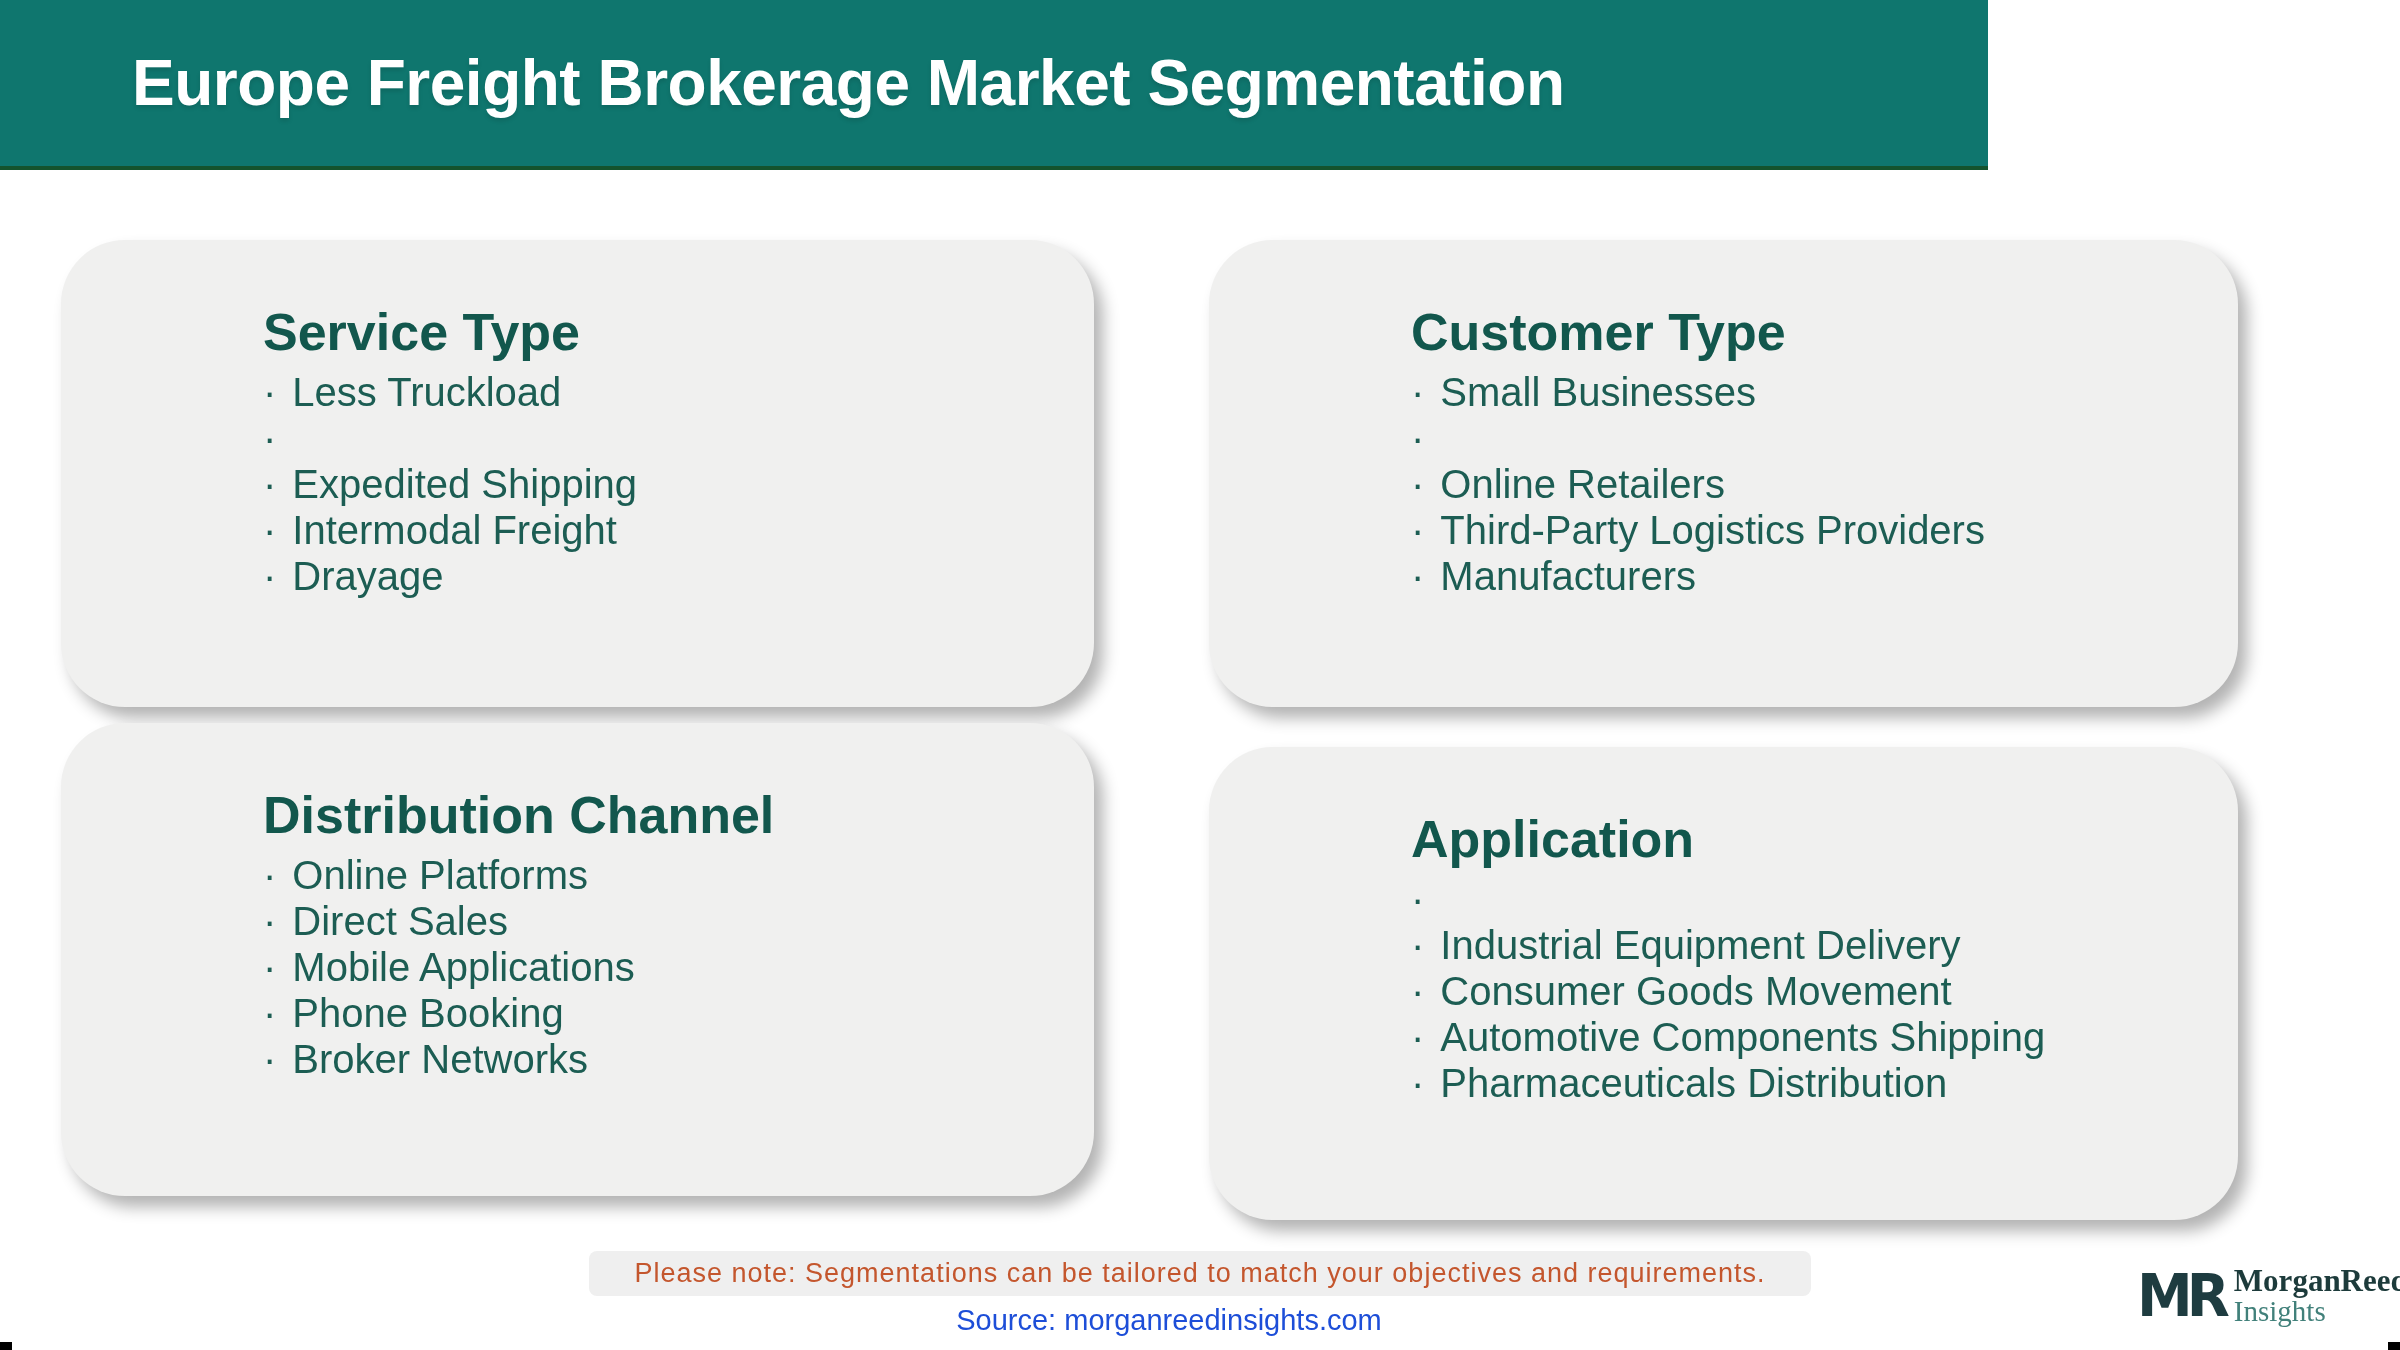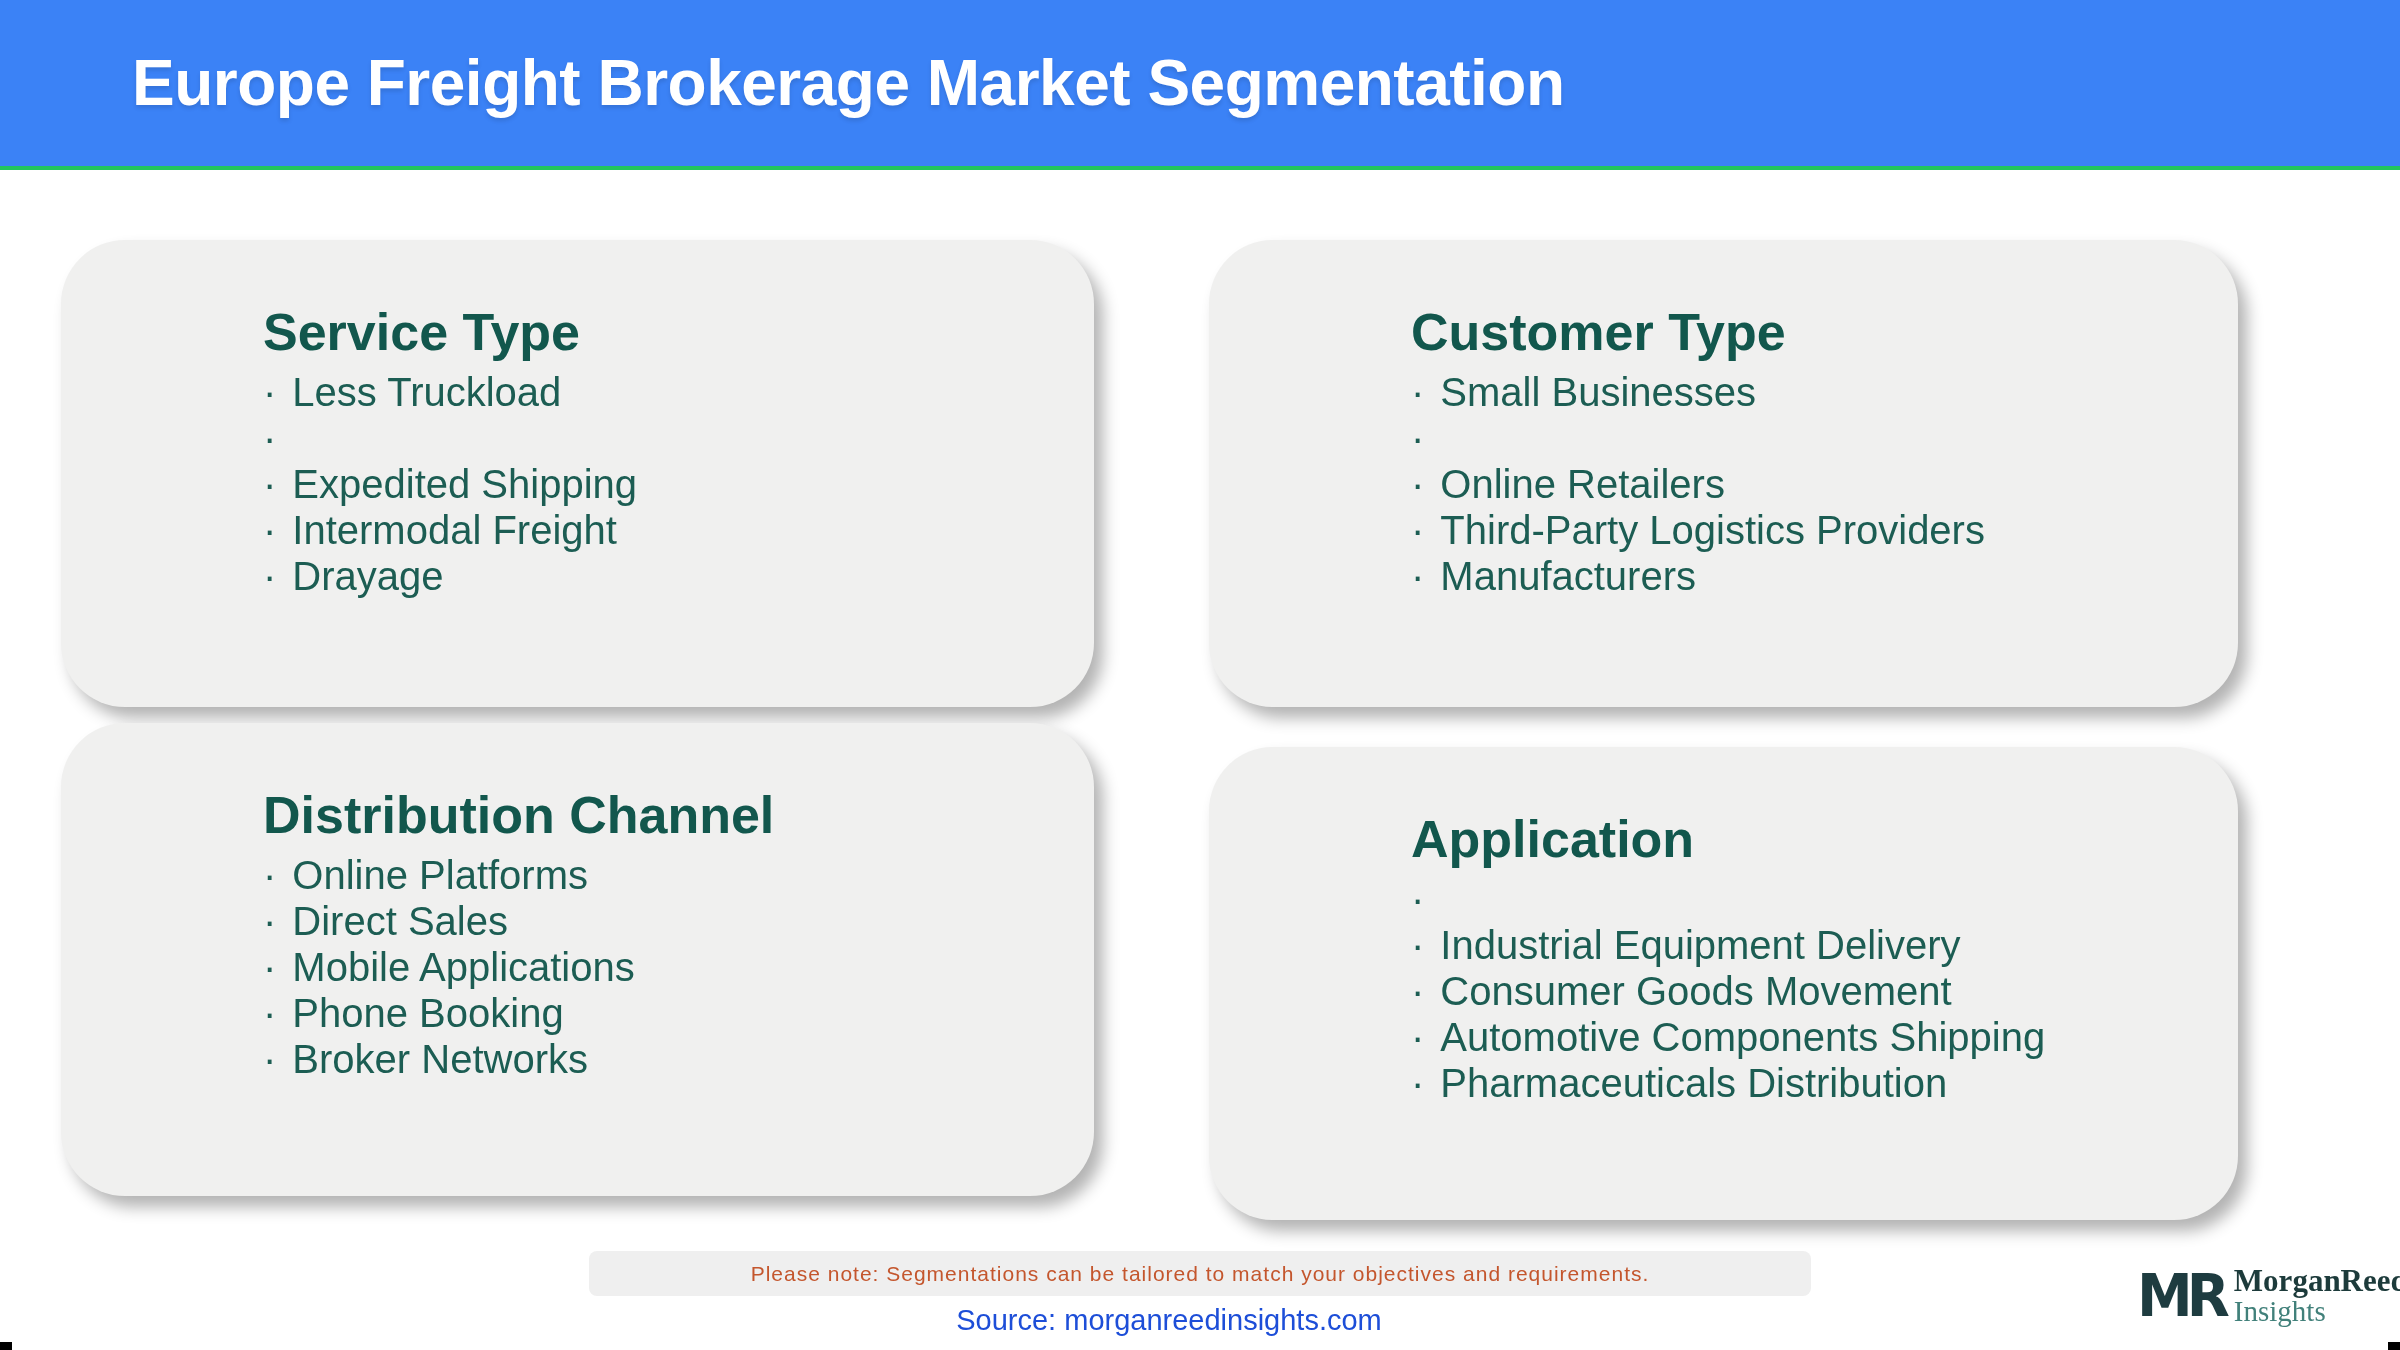--- a/index.html
+++ b/index.html
@@ -2,22 +2,22 @@
 <html><head>
 <meta charset="utf-8">
 <style>
   html,body{margin:0;padding:0;}
   body{
     width:2400px;height:1350px;position:relative;overflow:hidden;
     background:#ffffff;font-family:"Liberation Sans",sans-serif;
   }
   
   .topbar{
-    position:absolute;left:0;top:0;width:2400px;height:170px;
-    background:#3b82f6;border-bottom:4px solid #22c55e;box-sizing:border-box;
+    position:absolute;left:0;top:0;width:1988px;height:170px;
+    background:#0f766e;border-bottom:4px solid #14532d;box-sizing:border-box;
     display:flex;align-items:center;
   }
   .topbar h1{
     margin:0 0 0 132px;font-size:64px;font-weight:700;color:#ffffff;
     letter-spacing:-0.5px;text-shadow:0 3px 4px rgba(0,0,0,0.12);white-space:nowrap;
   }
   
   .card{
     position:absolute;background:#F0F0EF;border-radius:64px;
     box-shadow:9px 11px 16px rgba(0,0,0,0.30);
@@ -35,21 +35,21 @@
   .card li{
     font-size:40px;line-height:46px;color:#1C5D53;
     display:flex;align-items:baseline;white-space:nowrap;
   }
   .card li .dot{margin-right:16px;}
   
   .note{
     position:absolute;left:589px;top:1251px;width:1222px;height:45px;
     background:#EFEFEF;border-radius:8px;
     display:flex;align-items:center;justify-content:center;
-    font-size:21px;letter-spacing:1px;color:#C4562D;white-space:nowrap;
+    font-size:27px;letter-spacing:1px;color:#C4562D;white-space:nowrap;
   }
   .source{
     position:absolute;left:1150px;top:1304px;transform:translateX(-50%);
     font-size:29px;color:#1d4ed8;white-space:nowrap;margin-left:19px;
   }
   
   .logo{
     position:absolute;left:2137px;top:1265px;height:62px;
     display:flex;align-items:center;gap:10px;
   }

